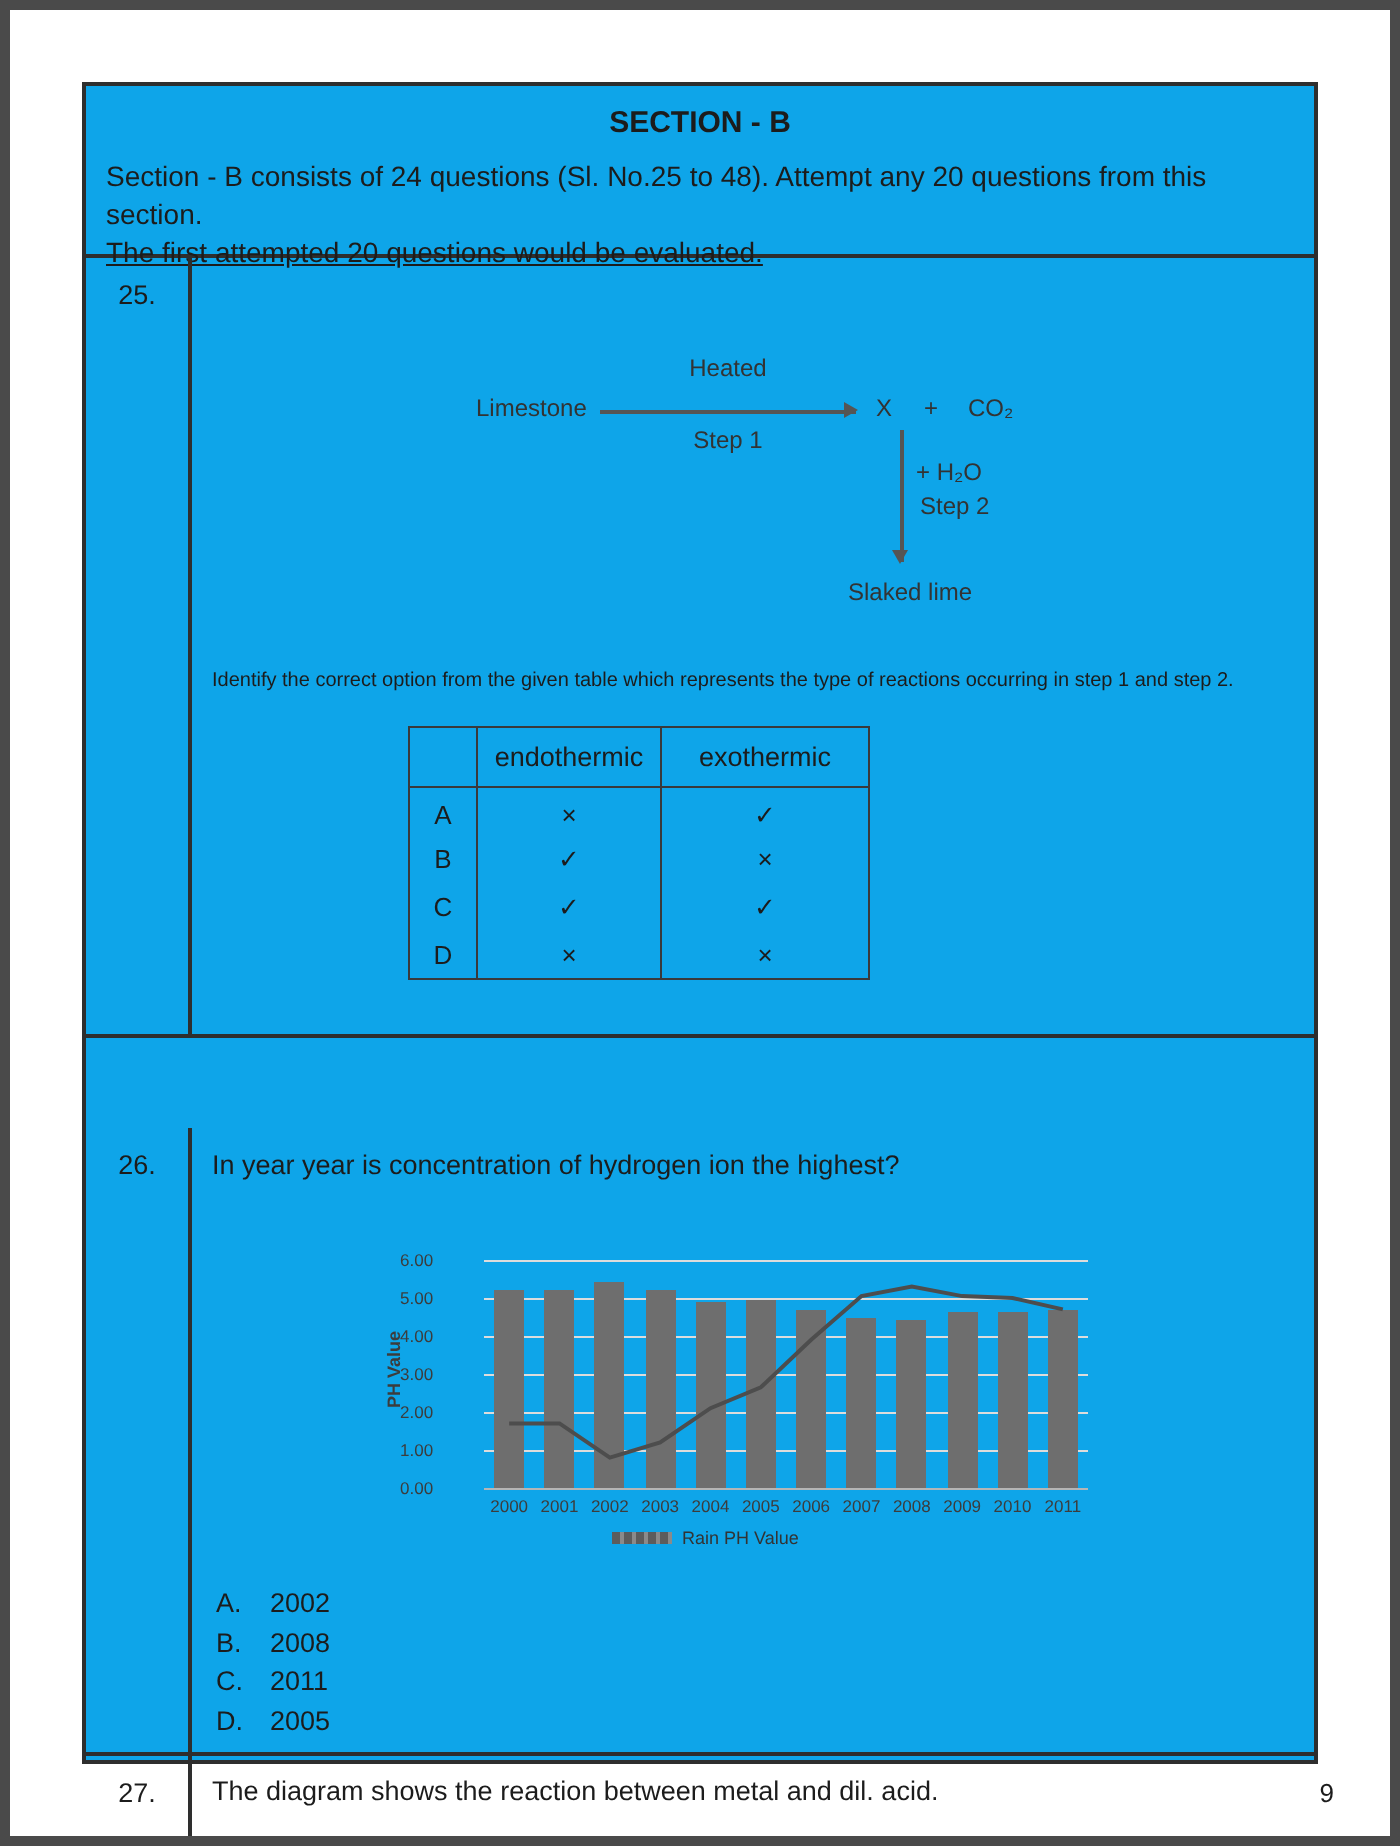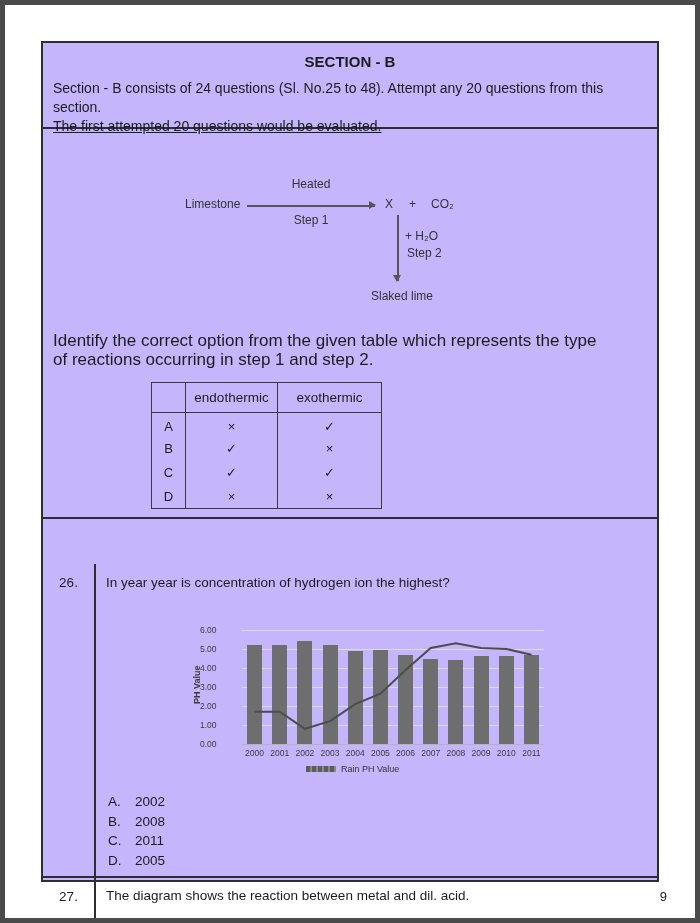--- a/index.html
+++ b/index.html
@@ -4,21 +4,21 @@
 <style>
   * { margin:0; padding:0; box-sizing:border-box; }
   html,body { background:#9a9a9a; }
   .page {
     position:relative; width:700px; height:923px; background:#ffffff;
     border:5px solid #4a4a4a; font-family:"Liberation Sans","DejaVu Sans",sans-serif;
     color:#1c1c1c; overflow:hidden;
   }
   .sheet {
     position:absolute; left:36px; top:36px; width:618px; height:841px;
-    border:2px solid #2e2e2e; background:#c4b5fd;
+    border:2px solid #2e2e2e; background:#0ea5e9;
   }
   
   .header-cell { height:86px; border-bottom:2px solid #2e2e2e; padding:10px 8px 0 8px; }
   .section-title { text-align:center; font-weight:bold; font-size:15px; margin-bottom:9px; }
   .intro { font-size:14px; line-height:19px; padding-left:2px; }
   .intro .underlined { text-decoration:underline; }
   
   .qrow { display:flex; border-bottom:2px solid #2e2e2e; }
   .qrow.last { border-bottom:none; }
   .qnum {
@@ -29,21 +29,21 @@
   
   .diagram { position:relative; margin:36px 0 0 132px; width:330px; height:150px;
              font-size:12px; color:#333; }
   .diagram .dtxt { position:absolute; white-space:nowrap; }
   .arrow-h { position:absolute; left:72px; top:40px; width:128px; height:1.5px; background:#555; }
   .arrow-h:after { content:""; position:absolute; right:-1px; top:-3.75px; width:0; height:0;
     border-top:4.5px solid transparent; border-bottom:4.5px solid transparent; border-left:7px solid #555; }
   .arrow-v { position:absolute; left:222px; top:50px; width:1.5px; height:66px; background:#555; }
   .arrow-v:after { content:""; position:absolute; bottom:-1px; left:-3.75px; width:0; height:0;
     border-left:4.5px solid transparent; border-right:4.5px solid transparent; border-top:7px solid #555; }
-  .qtext { margin:16px 0 0 10px; font-size:17px; line-height:19px; max-width:555px; }
+  .qtext { margin:16px 0 0 10px; font-size:10px; line-height:19px; max-width:555px; }
   
   .opt-table { border-collapse:collapse; margin:13px 0 0 108px; font-size:13px; }
   .opt-table th, .opt-table td { border-left:1.5px solid #3a3a3a; text-align:center; font-weight:normal; }
   .opt-table th:first-child, .opt-table td:first-child { border-left:none; }
   .opt-table thead th { height:30px; border-bottom:1.5px solid #3a3a3a; font-size:13.5px; }
   .opt-table { border:1.5px solid #3a3a3a; }
   .opt-table td { height:24px; }
   .col-opt { width:34px; } .col-endo { width:92px; } .col-exo { width:104px; }
   .opt-table tbody tr:first-child td { padding-top:4px; }
   
@@ -79,20 +79,21 @@
 
     <div class="header-cell">
       <div class="section-title">SECTION - B</div>
       <div class="intro">
         <div>Section - B consists of 24 questions (Sl. No.25 to 48). Attempt any 20 questions from this section.</div>
         <div class="underlined">The first attempted 20 questions would be evaluated.</div>
       </div>
     </div>
 
     <div class="qrow" style="height:390px;">
+      <div class="qnum">25.</div>
       <div class="qcontent">
         <div class="diagram">
           <span class="dtxt" style="left:10px; top:32px;">Limestone</span>
           <span class="dtxt" style="left:72px; top:12px; width:128px; text-align:center;">Heated</span>
           <div class="arrow-h"></div>
           <span class="dtxt" style="left:72px; top:48px; width:128px; text-align:center;">Step 1</span>
           <span class="dtxt" style="left:210px; top:32px;">X</span>
           <span class="dtxt" style="left:234px; top:32px;">+</span>
           <span class="dtxt" style="left:256px; top:32px;">CO₂</span>
           <div class="arrow-v"></div>

